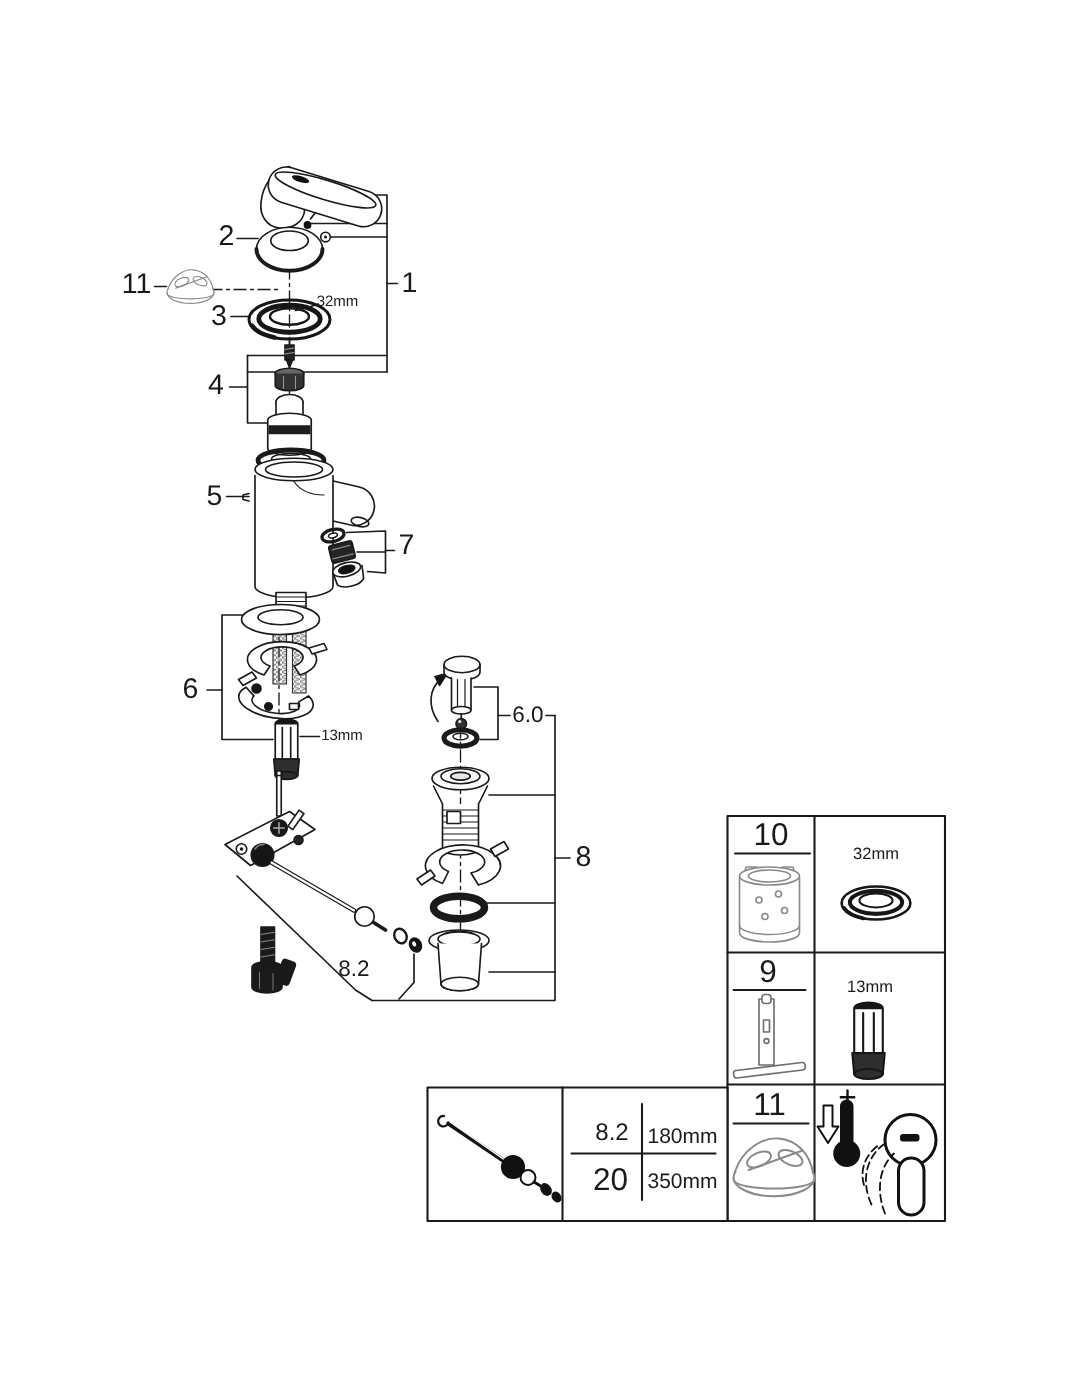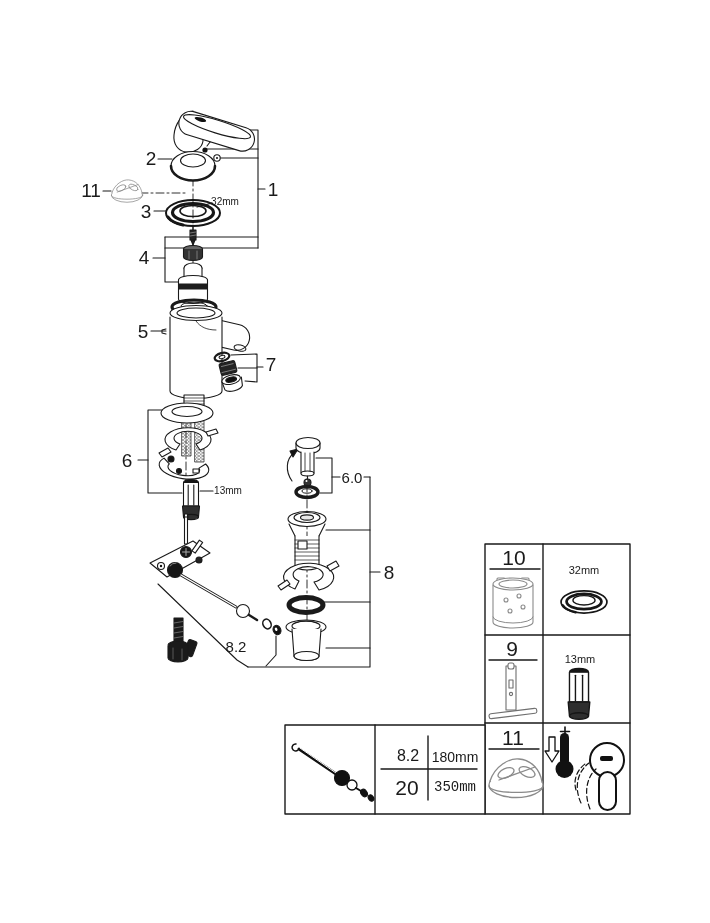--- a/index.html
+++ b/index.html
@@ -371,15 +371,15 @@
 
 <div class="lbl s21" style="left:514px;top:557px;">10</div>
 <div class="lbl s11" style="left:584px;top:570px;">32mm</div>
 <div class="lbl s21" style="left:512px;top:648px;">9</div>
 <div class="lbl s11" style="left:580px;top:659px;">13mm</div>
 <div class="lbl s21" style="left:513px;top:737px;">11</div>
 
 <div class="lbl s16" style="left:408px;top:756px;">8.2</div>
 <div class="lbl s14" style="left:455px;top:757px;">180mm</div>
 <div class="lbl s21" style="left:407px;top:787px;">20</div>
-<div class="lbl s14" style="left:455px;top:787px;font-family:Liberation Mono, monospace;">350mm</div>
+<div class="lbl s14" style="left:455px;top:787px;">350mm</div>
 
 </div>
 
 </body></html>

